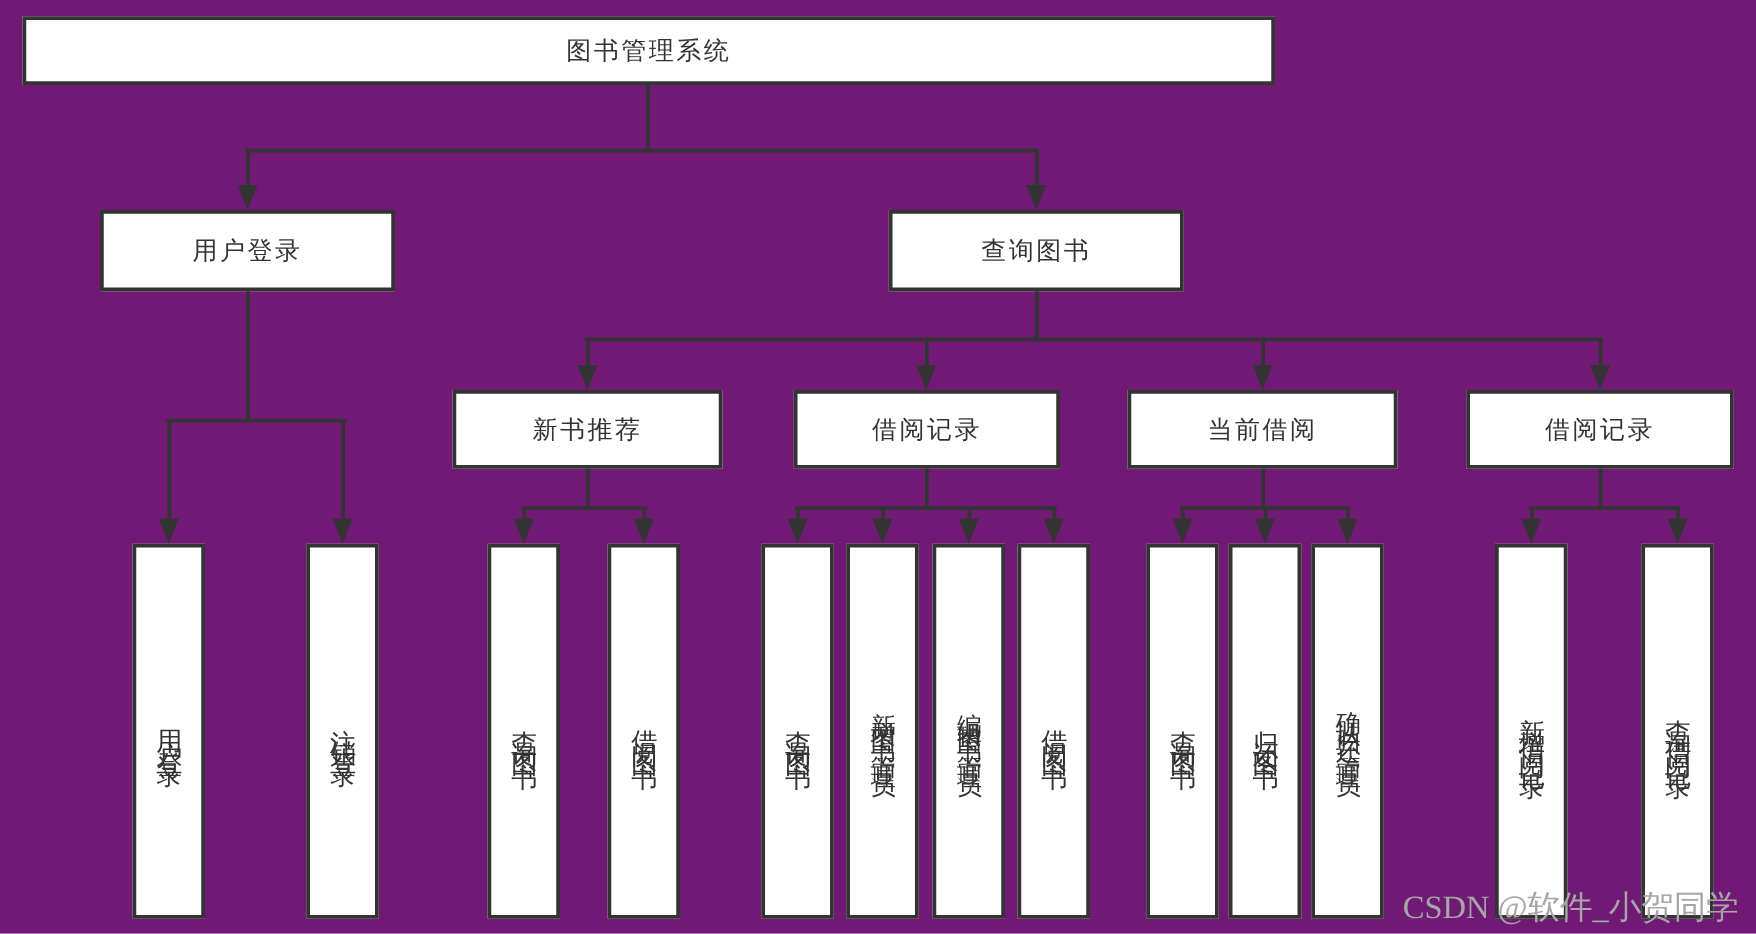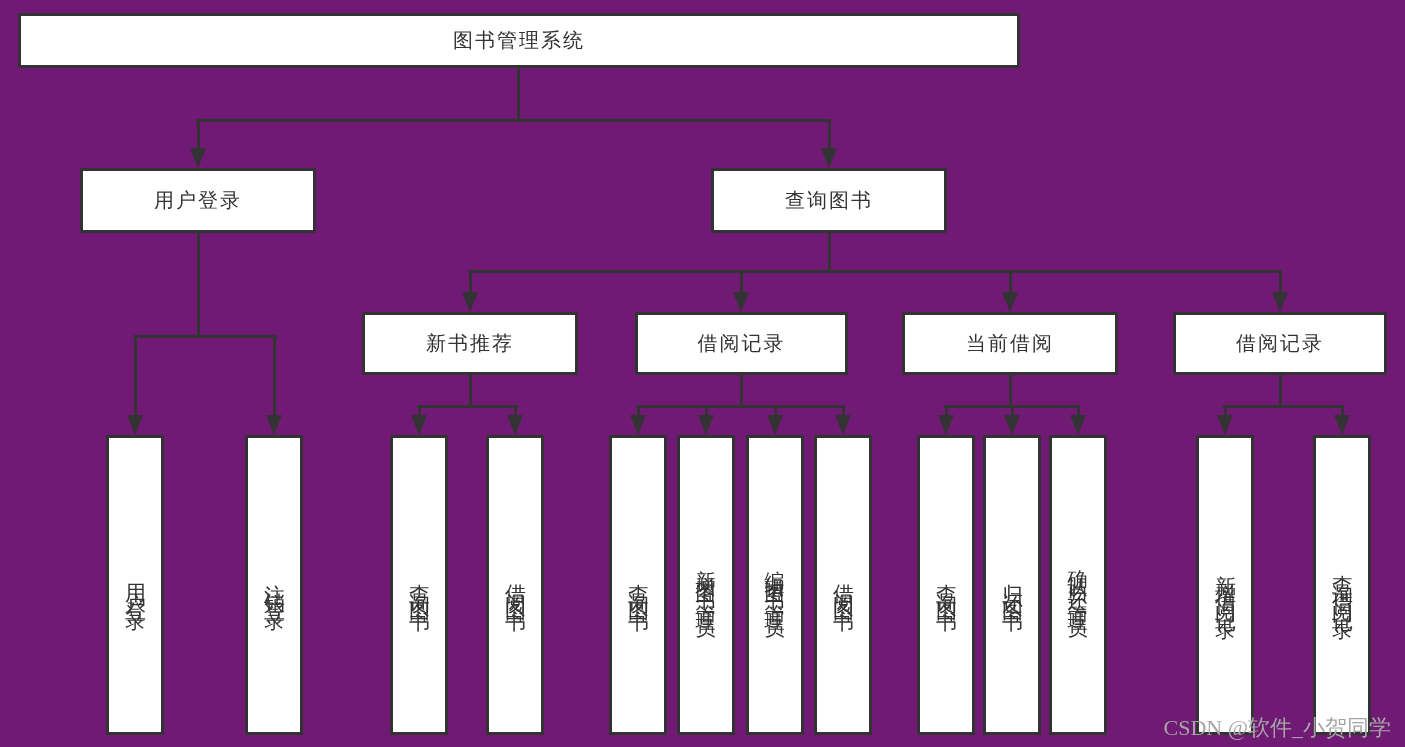--- a/index.html
+++ b/index.html
@@ -19,21 +19,21 @@
   }
   .leaf .v-label.long { letter-spacing:7px; font-size:20px; }
   .line { position:absolute; background:#333333; }
   .arrowhead {
     position:absolute; width:0; height:0;
     border-left:8px solid transparent; border-right:8px solid transparent;
     border-top:20px solid #333333;
   }
   .watermark {
     position:absolute; right:14px; bottom:4px;
-    font-size:22px; color:#a6a6a6; white-space:nowrap;
+    font-size:26px; color:#a6a6a6; white-space:nowrap;
   }
 </style>
 </head>
 <body>
 
 <div class="canvas">
 
   <div class="box" style="left:18px;top:13px;width:1002px;height:55px">
     <span class="h-label">图书管理系统</span>
   </div>

